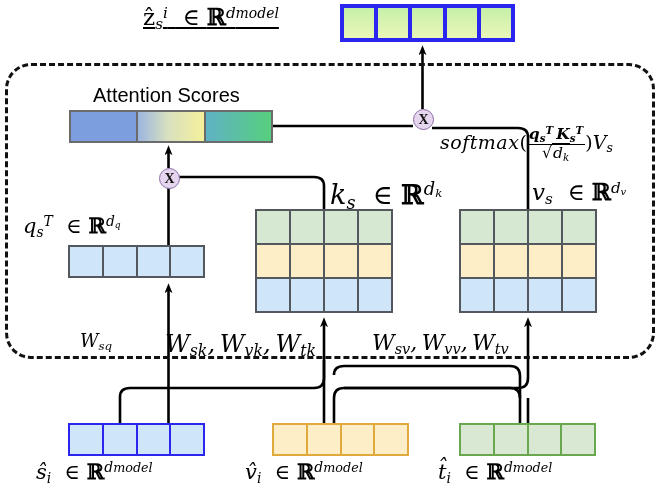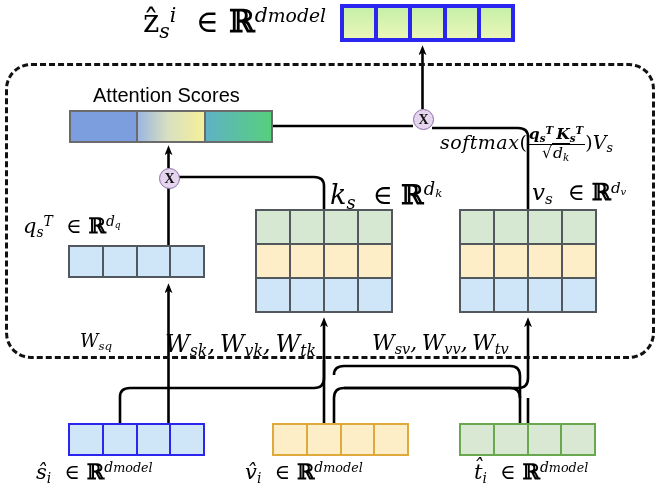--- a/index.html
+++ b/index.html
@@ -60,32 +60,32 @@
 
   
   .lab{position:absolute;white-space:nowrap;color:#000;
        font-family:"DejaVu Serif",serif;}
   .math{font-style:italic;}
   .sub{font-size:.66em;vertical-align:-.28em;font-style:italic;}
   .sup{font-size:.66em;vertical-align:.48em;font-style:italic;}
   .upr{font-style:normal;}
   .bb{font-style:normal;font-weight:bold;font-family:"DejaVu Serif",serif;}
 
-  #lab-z{left:143px;top:3px;font-size:31px;}
+  #lab-z{left:143px;top:3px;font-size:23px;text-decoration:underline;}
   #lab-att{left:93px;top:84px;font-size:20px;font-family:"Liberation Sans",sans-serif;}
   #lab-soft{left:440px;top:97px;font-size:19px;margin-top:28px;}
   #lab-q{left:23px;top:213px;font-size:21px;}
   #lab-k{left:330px;top:178px;font-size:27px;}
   #lab-v{left:532px;top:178px;font-size:23px;}
   #lab-wsq{left:80px;top:330px;font-size:18px;}
   #lab-wk{left:165px;top:330px;font-size:24px;}
   #lab-wv{left:372px;top:330px;font-size:22px;}
   #lab-s{left:36px;top:459px;font-size:21px;}
   #lab-v2{left:245px;top:459px;font-size:21px;}
-  #lab-t{left:438px;top:459px;font-size:21px;margin-left:36px;}
+  #lab-t{left:438px;top:459px;font-size:21px;}
 
   
   .frac{display:inline-block;vertical-align:middle;text-align:center;line-height:1.05;}
   .frac .num{display:block;border-bottom:1.5px solid #000;padding:0 2px;font-weight:bold;}
   .frac .den{display:block;padding:0 2px;}
   .frac2{font-size:.82em;}
 
   
   .mul{position:absolute;width:19px;height:19px;border-radius:50%;
        background:#e6d5ee;border:1.5px solid #8a6fa8;

